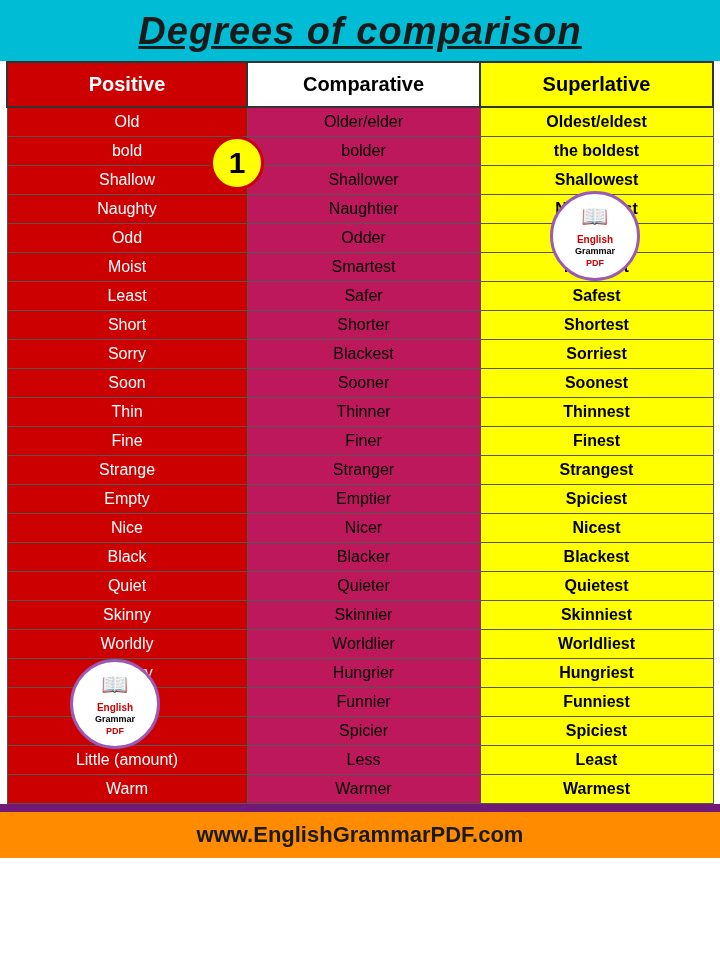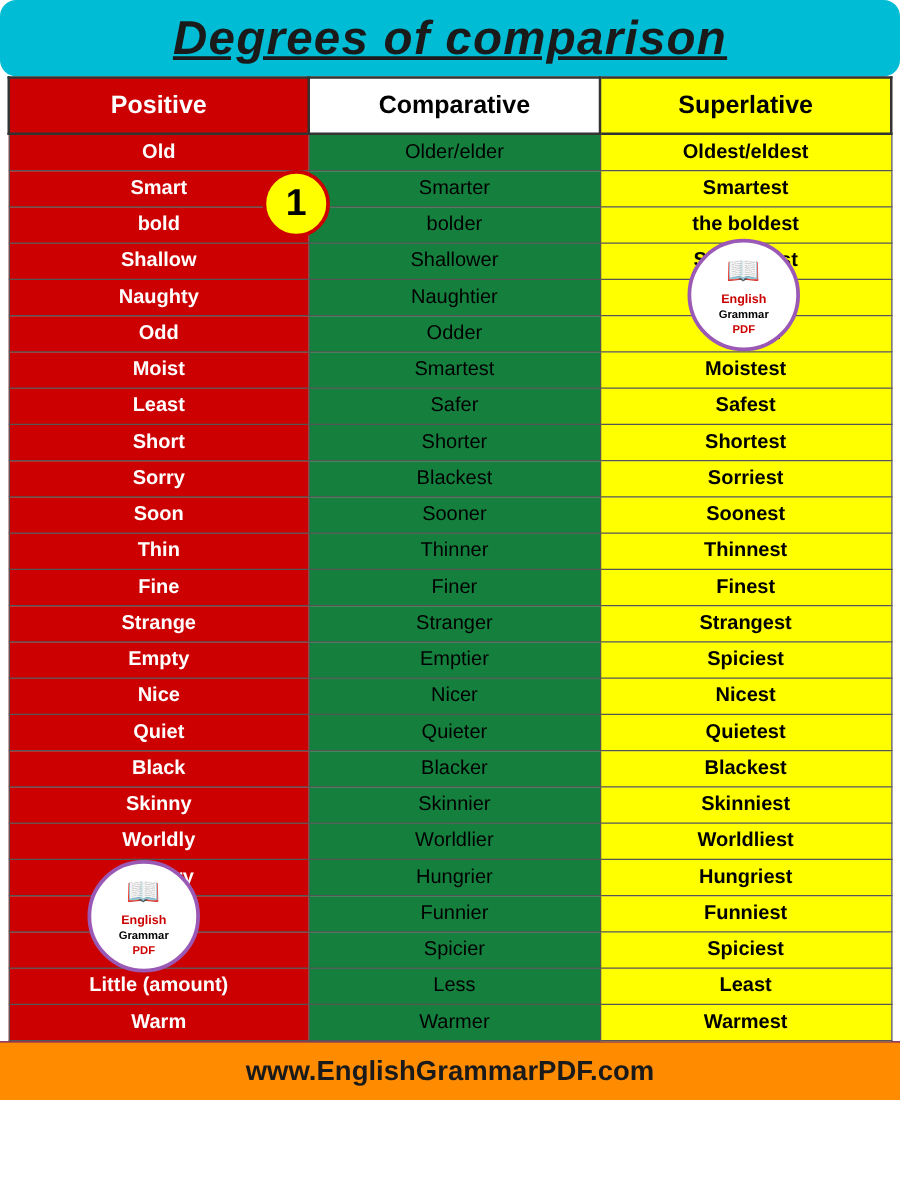--- a/index.html
+++ b/index.html
@@ -8,21 +8,20 @@
       min-height: 960px;
       font-family: Arial, sans-serif;
       background: #fff;
     }
 
     
     .header {
       background: #00bcd4;
       text-align: center;
       padding: 10px 0 8px;
-      border-radius: 13px;
     }
     .header h1 {
       font-size: 38px;
       font-weight: 900;
       color: #1a1a1a;
       text-decoration: underline;
       font-style: italic;
       letter-spacing: 1px;
     }
 
@@ -68,40 +67,40 @@
     
     tbody tr td {
       border: 1.5px solid #555;
       text-align: center;
       font-size: 16px;
       padding: 5px 4px;
     }
     tbody tr td:first-child {
       background: #cc0000;
       color: #fff;
-      font-weight: 700;
+      font-weight: 400;
     }
     tbody tr td:nth-child(2) {
-      background: #15803d;
+      background: #be185d;
       color: #000;
       margin-left: 20px;
     }
     tbody tr td:nth-child(3) {
       background: #ffff00;
       color: #000;
       font-weight: 600;
       margin-top: 28px;
     }
 
     
     .footer {
       background: #ff8c00;
       text-align: center;
       padding: 10px 0;
-      border-top: 1px solid #701a75;
+      border-top: 8px solid #701a75;
     }
     .footer span {
       font-size: 22px;
       font-weight: 900;
       color: #1a1a1a;
     }
 
     
     .badge-number {
       position: absolute;
@@ -241,25 +240,20 @@
         <th class="th-sup">Superlative</th>
       </tr>
     </thead>
     <tbody id="table-body">
     <tr>
           <td>Old</td>
           <td>Older/elder</td>
           <td>Oldest/eldest</td>
         </tr>
         <tr>
-          <td>Smart</td>
-          <td>Smarter</td>
-          <td>Smartest</td>
-        </tr>
-        <tr>
           <td>bold</td>
           <td>bolder</td>
           <td>the boldest</td>
         </tr>
         <tr>
           <td>Shallow</td>
           <td>Shallower</td>
           <td>Shallowest</td>
         </tr>
         <tr>
@@ -316,30 +310,30 @@
           <td>Empty</td>
           <td>Emptier</td>
           <td>Spiciest</td>
         </tr>
         <tr>
           <td>Nice</td>
           <td>Nicer</td>
           <td>Nicest</td>
         </tr>
         <tr>
+          <td>Black</td>
+          <td>Blacker</td>
+          <td>Blackest</td>
+        </tr>
+        <tr>
           <td>Quiet</td>
           <td>Quieter</td>
           <td>Quietest</td>
         </tr>
         <tr>
-          <td>Black</td>
-          <td>Blacker</td>
-          <td>Blackest</td>
-        </tr>
-        <tr>
           <td>Skinny</td>
           <td>Skinnier</td>
           <td>Skinniest</td>
         </tr>
         <tr>
           <td>Worldly</td>
           <td>Worldlier</td>
           <td>Worldliest</td>
         </tr>
         <tr>

